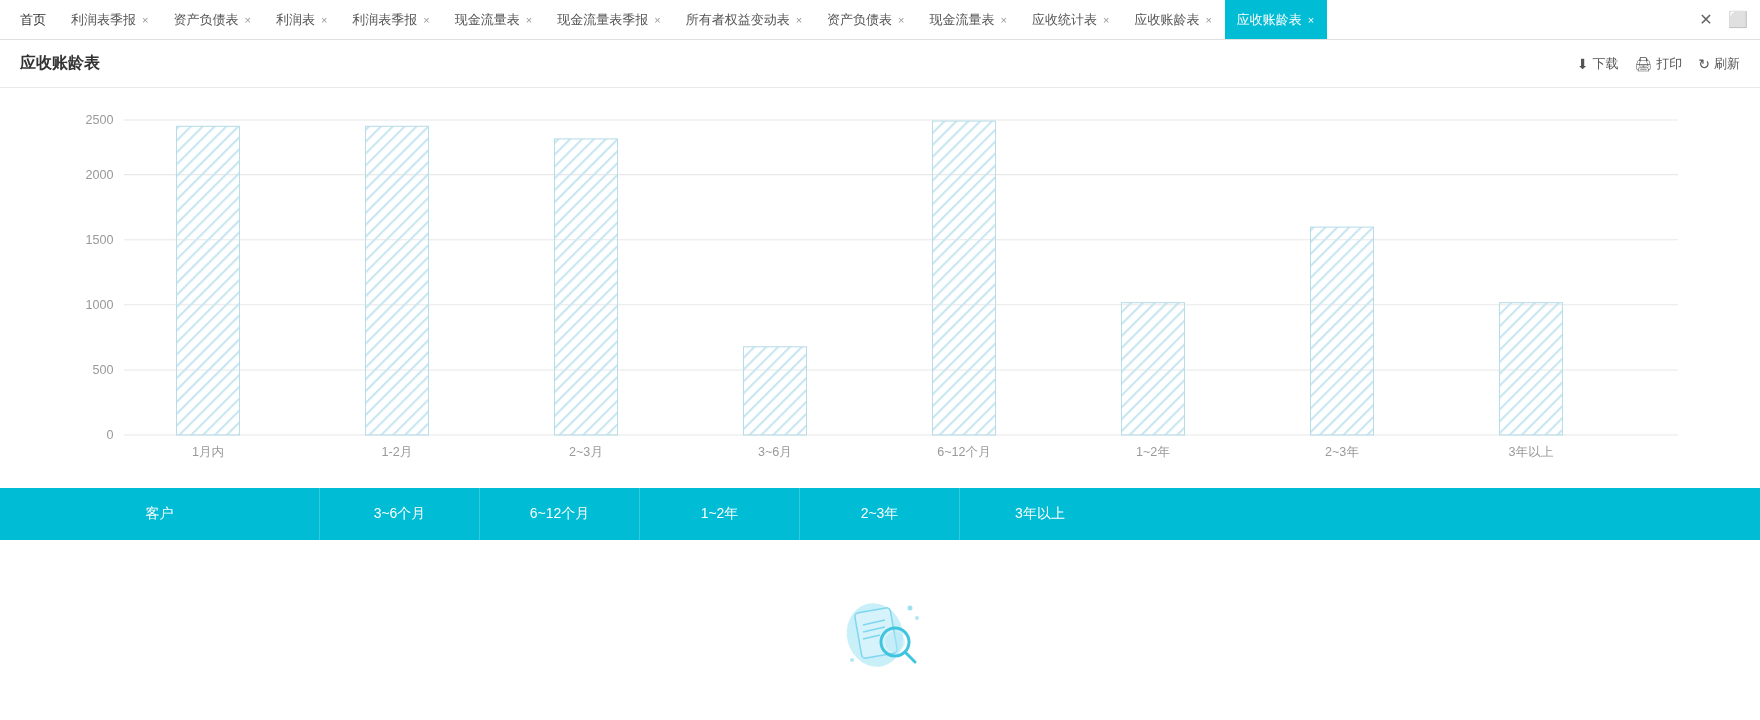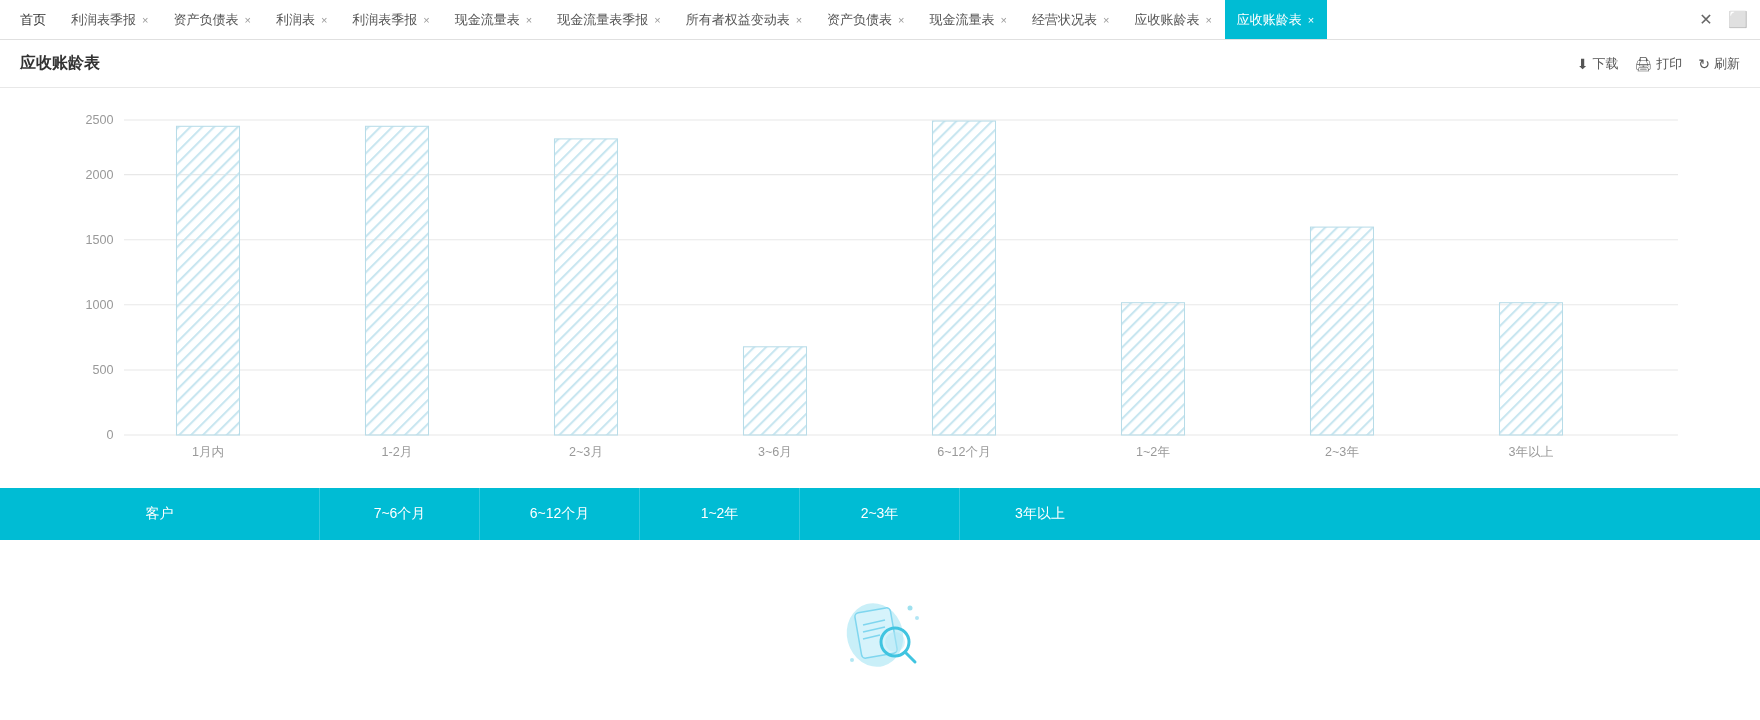--- a/index.html
+++ b/index.html
@@ -187,21 +187,21 @@
     </div>
     <div class="tab-item">
       <span>资产负债表</span>
       <span class="tab-close">×</span>
     </div>
     <div class="tab-item">
       <span>现金流量表</span>
       <span class="tab-close">×</span>
     </div>
     <div class="tab-item">
-      <span>经营状况表</span>
+      <span>应收统计表</span>
       <span class="tab-close">×</span>
     </div>
     <div class="tab-item">
       <span>应收账龄表</span>
       <span class="tab-close">×</span>
     </div>
     <div class="tab-item active">
       <span>应收账龄表</span>
       <span class="tab-close">×</span>
     </div>
@@ -282,21 +282,21 @@
       <rect x="1210" y="112" width="60" height="198" fill="url(#hatch)" stroke="#b8dce8" stroke-width="1"></rect>
       <text x="1240" y="330" text-anchor="middle" font-size="12" fill="#999">2~3年</text>
 
       <rect x="1390" y="184" width="60" height="126" fill="url(#hatch)" stroke="#b8dce8" stroke-width="1"></rect>
       <text x="1420" y="330" text-anchor="middle" font-size="12" fill="#999">3年以上</text>
     </svg>
   </div>
 
   <div class="table-header" id="table-header-row">
   <div class="table-header-cell">客户</div>
-      <div class="table-header-cell">7~6个月</div>
+      <div class="table-header-cell">3~6个月</div>
       <div class="table-header-cell">6~12个月</div>
       <div class="table-header-cell">1~2年</div>
       <div class="table-header-cell">2~3年</div>
       <div class="table-header-cell">3年以上</div>
     </div>
 
   <div class="empty-state">
     <div class="empty-icon">
       
       <svg width="100" height="100" viewBox="0 0 100 100">

